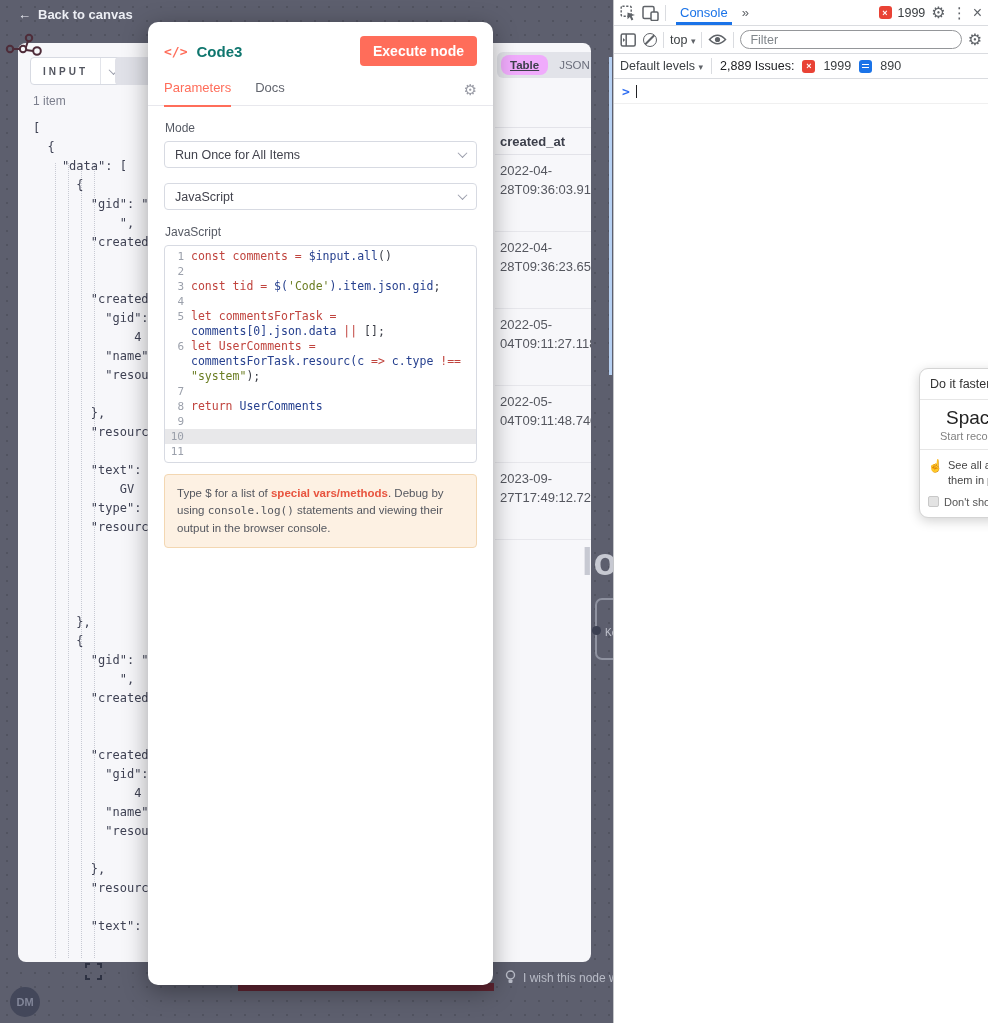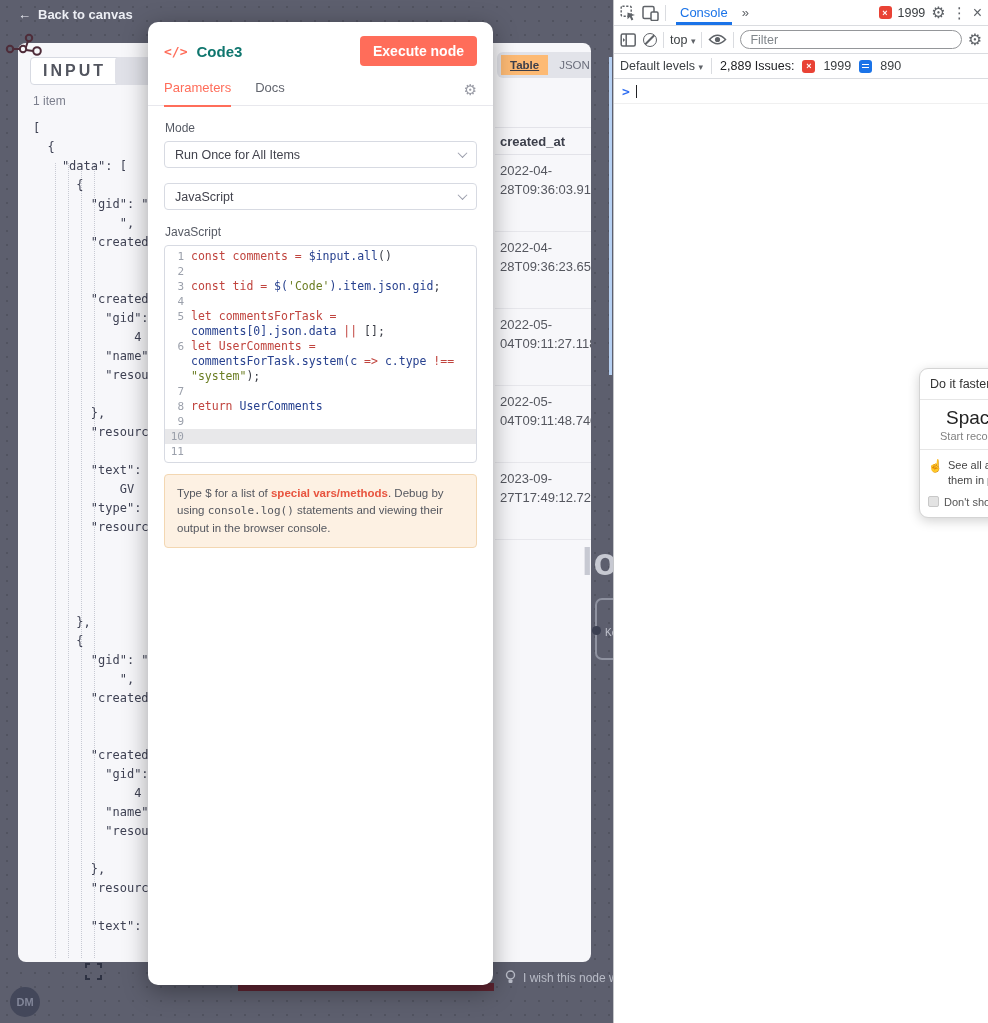--- a/index.html
+++ b/index.html
@@ -14,38 +14,38 @@
          background-size:14px 14px; }
   .back { position:absolute; left:18px; top:7px; color:#eceef4; font-size:13px; font-weight:bold;
           display:flex; align-items:center; gap:7px; cursor:pointer; z-index:3; }
   .wf-icon { position:absolute; left:4px; top:30px; z-index:2; }
 
   
   .ndv { position:absolute; left:18px; top:43px; width:573px; height:919px;
          background:#f7f7fa; border-radius:8px; z-index:1; }
   .input-select { position:absolute; left:12px; top:14px; display:flex; align-items:stretch;
           background:#fff; border:1px solid #d7dae2; border-radius:4px; height:28px; overflow:hidden; }
-  .input-select .lbl { padding:0 12px; display:flex; align-items:center; font-size:16px;
+  .input-select .lbl { padding:0 12px; display:flex; align-items:center; font-size:10px;
           letter-spacing:3px; color:#52555f; font-weight:bold; }
   .input-select .chev { width:26px; border-left:1px solid #e2e4ea; display:flex; align-items:center; justify-content:center; }
   .chev-glyph { width:7px; height:7px; border-right:1.5px solid #9a9dab; border-bottom:1.5px solid #9a9dab;
           transform:rotate(45deg) translate(-1px,-1px); }
   .tab-sliver { position:absolute; left:97px; top:14px; width:40px; height:28px; background:#e0e1e8; border-radius:4px; }
   .item-count { position:absolute; left:15px; top:51px; font-size:12px; color:#7b7e8c; }
   .json-view { position:absolute; left:15px; top:76px; right:100px; bottom:0; overflow:hidden; }
   .json-view pre { font-family:"DejaVu Sans Mono", monospace; font-size:12px; line-height:19px;
           color:#3f4254; position:relative; z-index:1; }
   .guide { position:absolute; top:44px; bottom:4px; width:0; border-left:1px dotted #c8cad3; z-index:0; }
 
   
   .out-sec { position:absolute; right:0; top:0; width:96px; bottom:0; border-radius:0 8px 8px 0; overflow:hidden; }
   .out-tabs { position:absolute; left:2px; top:9px; display:flex; align-items:center; gap:2px;
           background:#e2e3e9; border-radius:6px; padding:3px 4px; width:110px; }
   .otab { font-size:11.5px; color:#6b6e7b; padding:4px 9px; white-space:nowrap; cursor:pointer; }
-  .otab.on { background:#fdba74; border-radius:0; color:#3c3f4b; font-weight:bold;text-decoration:underline; }
+  .otab.on { background:#f0abfc; border-radius:8px; color:#3c3f4b; font-weight:bold;text-decoration:underline; }
   .out-table { position:absolute; left:0; right:0; top:84px; }
   .out-th { font-size:13px; font-weight:bold; color:#3c3f4b; padding:6px 5px;
           border-top:1px solid #e3e3e9; border-bottom:1px solid #e3e3e9; height:28px; }
   .orow { height:77px; border-bottom:1px solid #e7e7ec; padding:7px 5px; font-size:13px;
           color:#55575f; white-space:pre-line; line-height:1.45; }
 
   
   .bg-frag-text { position:absolute; left:582px; top:541px; z-index:2; font-size:38px; font-weight:bold;
           color:#c7c9d2; letter-spacing:1px; }
   .bg-node { position:absolute; left:595px; top:598px; width:26px; height:62px; z-index:0;
@@ -318,21 +318,21 @@
             <div class="cl">
               <span class="gut">4</span>
               <span class="ct"></span>
             </div>
             <div class="cl">
               <span class="gut">5</span>
               <span class="ct"><span class="s-kw">let </span><span class="s-def">commentsForTask</span><span class="s-op"> = </span><span class="s-id">comments[0].json.data</span><span class="s-op"> || </span><span class="s-pl">[];</span></span>
             </div>
             <div class="cl">
               <span class="gut">6</span>
-              <span class="ct"><span class="s-kw">let </span><span class="s-def">UserComments</span><span class="s-op"> = </span><span class="s-id">commentsForTask.system(c</span><span class="s-op"> =&gt; </span><span class="s-id">c.type</span><span class="s-op"> !== </span><span class="s-str">"system"</span><span class="s-pl">);</span></span>
+              <span class="ct"><span class="s-kw">let </span><span class="s-def">UserComments</span><span class="s-op"> = </span><span class="s-id">commentsForTask.resourc(c</span><span class="s-op"> =&gt; </span><span class="s-id">c.type</span><span class="s-op"> !== </span><span class="s-str">"system"</span><span class="s-pl">);</span></span>
             </div>
             <div class="cl">
               <span class="gut">7</span>
               <span class="ct"></span>
             </div>
             <div class="cl">
               <span class="gut">8</span>
               <span class="ct"><span class="s-kw">return </span><span class="s-id">UserComments</span></span>
             </div>
             <div class="cl">

